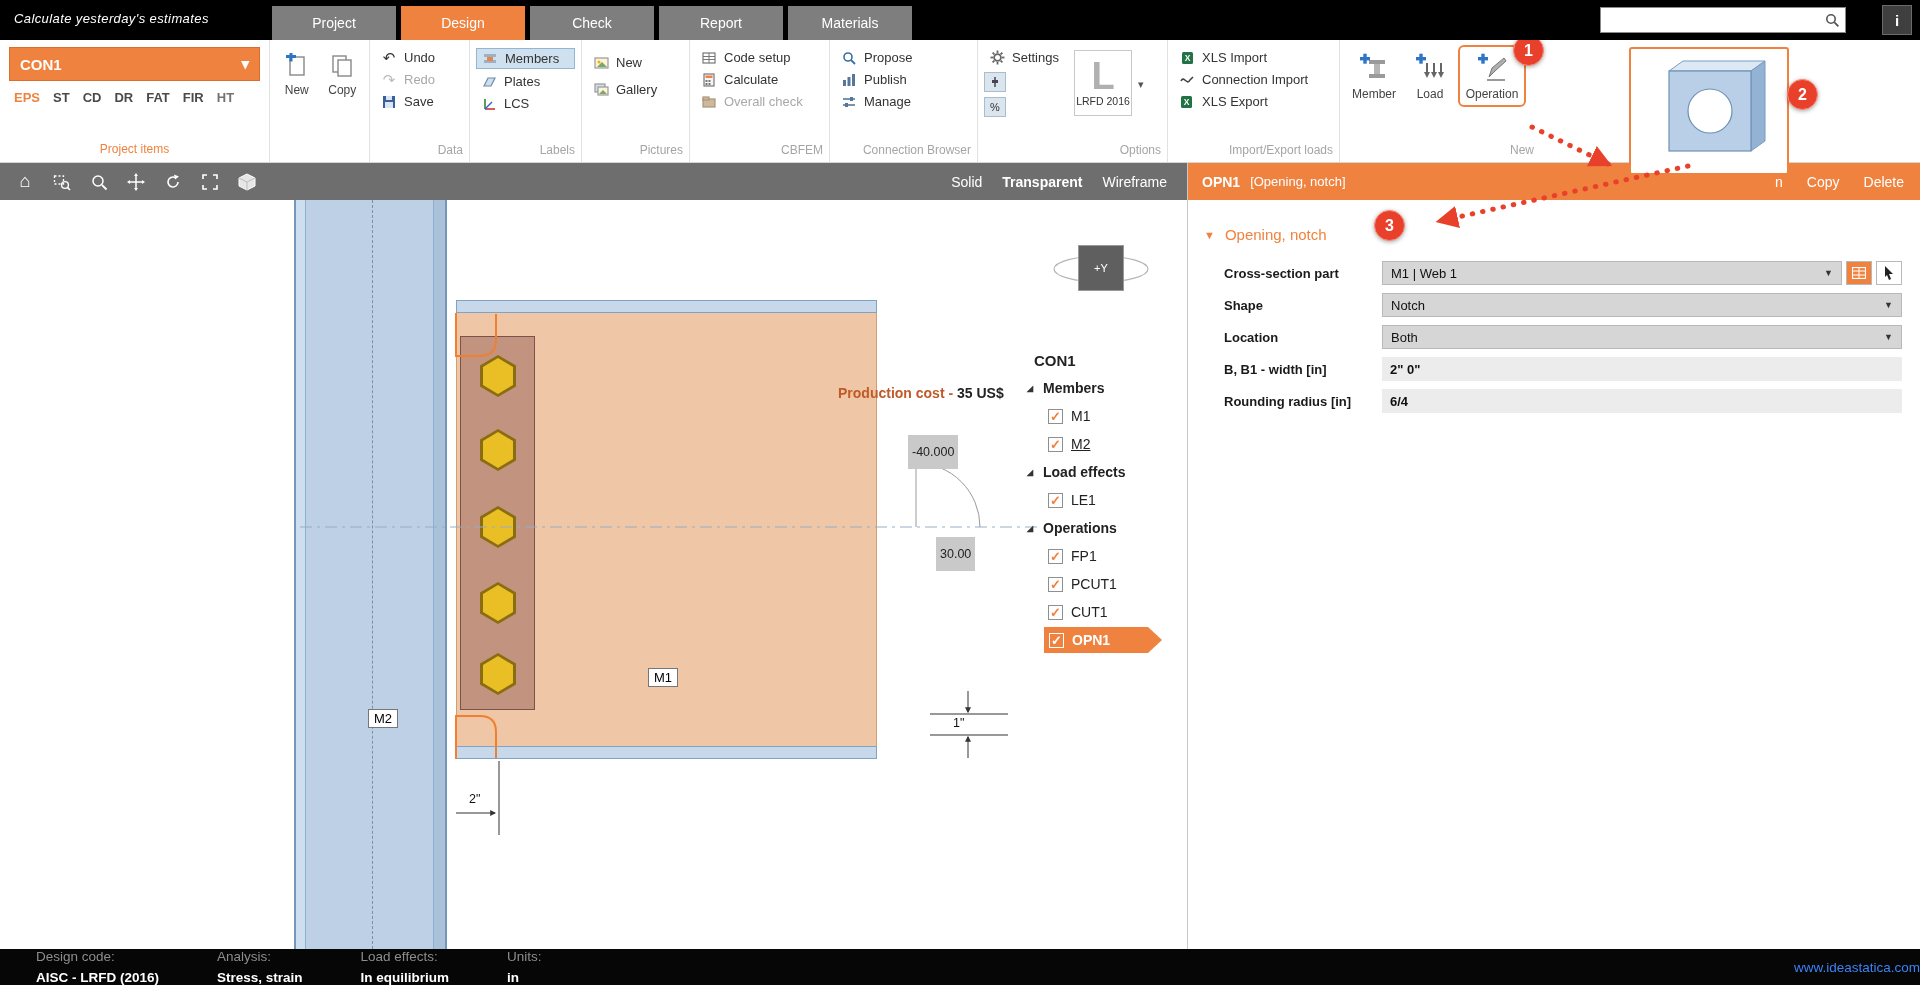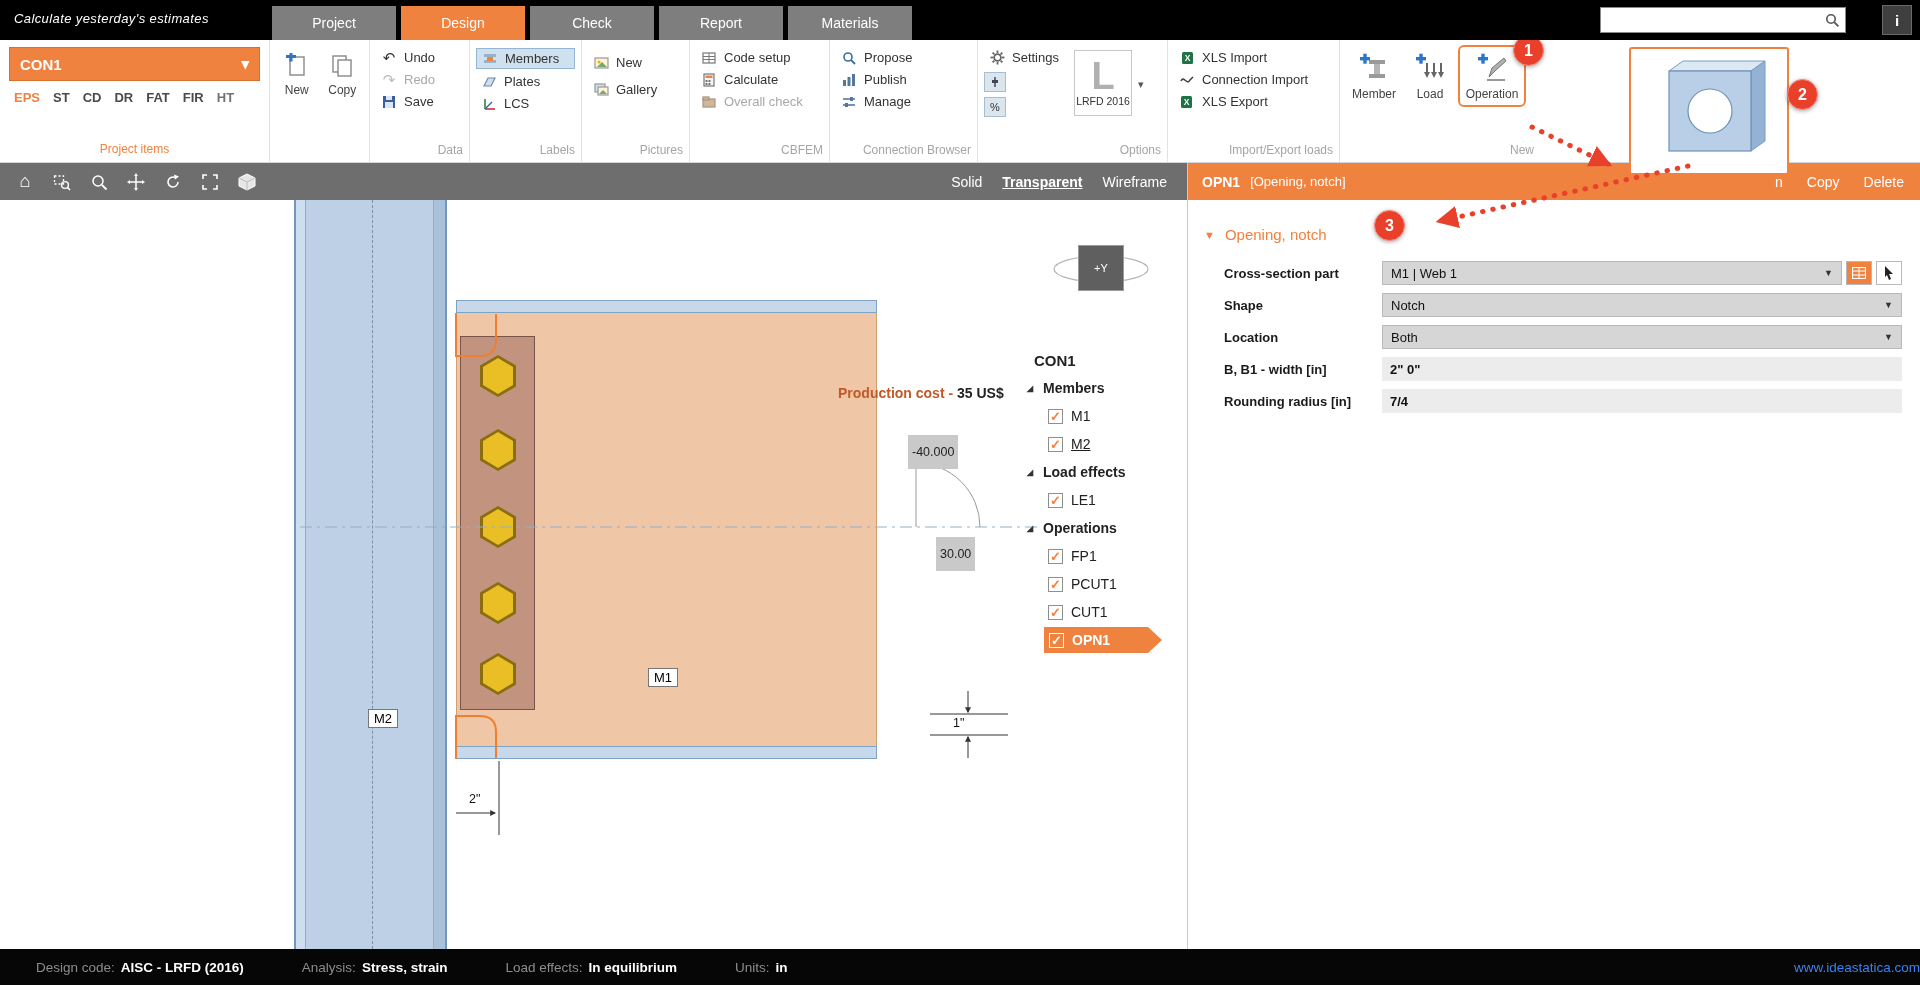--- a/index.html
+++ b/index.html
@@ -44,21 +44,21 @@
   .anno-svg{position:absolute;left:0;top:0;width:1920px;height:985px;pointer-events:none;z-index:65;}
 
   .preview-box{position:absolute;left:1629px;top:47px;width:160px;height:128px;background:#fff;border:2px solid #f0823f;border-radius:3px;z-index:40;display:flex;align-items:center;justify-content:center;}
 
   
   .main{display:flex;height:786px;}
   .viewport{width:1188px;position:relative;background:#fff;border-right:1px solid #c9c9c9;overflow:hidden;}
   .vp-toolbar{height:37px;background:#6e6e6e;display:flex;align-items:center;gap:15px;padding:0 14px;position:relative;z-index:6;}
   .vp-icon{width:22px;height:22px;display:flex;align-items:center;justify-content:center;color:#fff;font-size:18px;}
   .vp-modes{margin-left:auto;display:flex;gap:20px;color:#fff;font-size:14px;padding-right:6px;}
-  .vp-mode.active{font-weight:bold;text-decoration:underline;}
+  .vp-mode.active{font-weight:bold;}
 
   .abs{position:absolute;}
   .column3d{left:294px;top:37px;bottom:0;width:153px;background:#bdd0e5;border-left:2px solid #7396ba;border-right:2px solid #7396ba;z-index:1;}
   .col-strip-l{position:absolute;left:0;top:0;bottom:0;width:10px;background:#cddeee;border-right:1px solid #8fafd0;}
   .col-strip-r{position:absolute;right:0;top:0;bottom:0;width:12px;background:#a9c2da;border-left:1px solid #8fafd0;}
   .col-dash{position:absolute;left:76px;top:0;bottom:0;border-left:1px dashed #7d8fa3;}
   .beam-web{left:456px;top:137px;width:421px;height:459px;background:rgba(236,188,150,.85);border:1px solid #d0a074;z-index:1;}
   .beam-flange{left:456px;width:421px;height:13px;background:#c6d8ea;border:1px solid #7fa3c5;z-index:2;}
   .fin-plate{left:460px;top:173px;width:75px;height:374px;background:rgba(150,95,85,.5);border:1px solid #7a544a;z-index:2;}
   .bolt{width:36px;height:42px;clip-path:polygon(50% 0%,100% 25%,100% 75%,50% 100%,0% 75%,0% 25%);background:#8a6d10;z-index:3;}
@@ -100,21 +100,21 @@
   .plabel{flex:0 0 158px;font-size:13px;color:#1a1a1a;font-weight:bold;}
   .pvalue-dd{flex:1;height:24px;background:#d6d6d6;border:1px solid #b9b9b9;display:flex;align-items:center;justify-content:space-between;padding:0 8px;font-size:13px;color:#111;}
   .dd-caret{font-size:9px;color:#333;}
   .pvalue-txt{flex:1;height:24px;background:#ececec;display:flex;align-items:center;padding:0 8px;font-size:13px;font-weight:bold;color:#111;}
   .mini-btn{width:26px;height:24px;margin-left:4px;display:flex;align-items:center;justify-content:center;border:1px solid #b9b9b9;}
   .mini-btn.orange{background:#f0823f;}
   .mini-btn.white{background:#fff;}
 
   
   .status-bar{height:36px;background:#060606;display:flex;align-items:center;font-size:13.5px;}
-  .sb-item{display:flex;gap:6px;margin-left:58px;white-space:nowrap;}
+  .sb-item{display:flex;gap:6px;margin-left:58px;white-space:nowrap;flex-direction:column;}
   .sb-item.first{margin-left:36px;}
   .sb-label{color:#8d8d8d;}
   .sb-value{color:#fff;font-weight:bold;}
   .sb-site{margin-left:auto;color:#3b82f6;}
   svg{display:block;}
 </style>
 </head>
 <body>
 
 <div class="top-bar">
@@ -704,21 +704,21 @@
           <span>Both</span>
           <span class="dd-caret">▼</span>
         </div>
       </div>
       <div class="prow">
         <span class="plabel">B, B1 - width [in]</span>
         <div class="pvalue-txt">2" 0"</div>
       </div>
       <div class="prow">
         <span class="plabel">Rounding radius [in]</span>
-        <div class="pvalue-txt">7/4</div>
+        <div class="pvalue-txt">6/4</div>
       </div>
     </div>
 
     <div class="badge" style="left:186px;top:47px;">3</div>
   </div>
 </div>
 
 <div class="status-bar">
   <div class="sb-item first">
     <span class="sb-label">Design code:</span>

